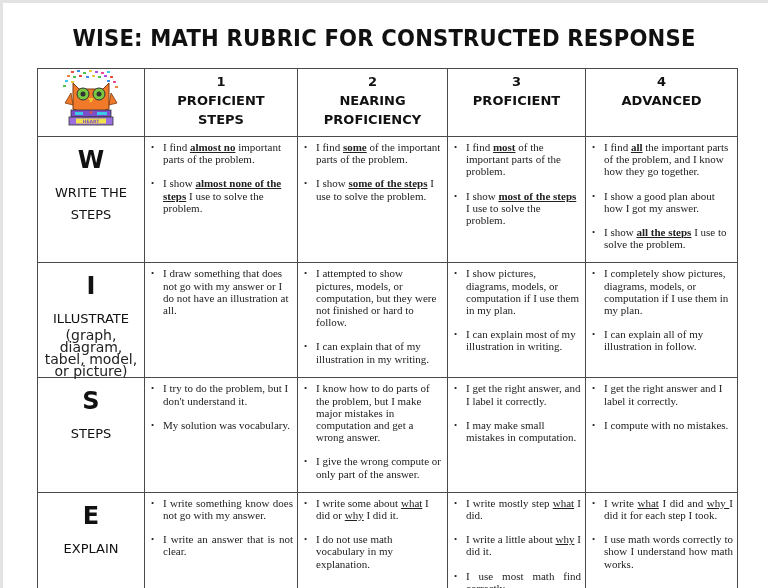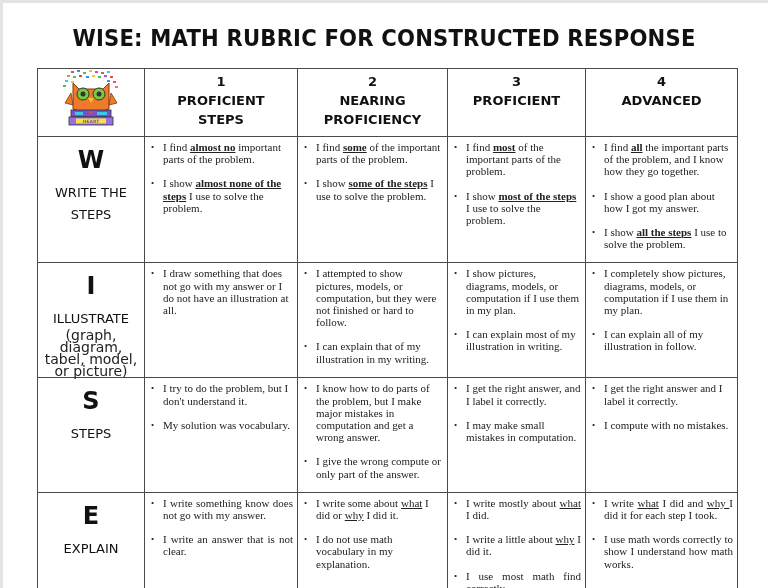--- a/index.html
+++ b/index.html
@@ -280,21 +280,21 @@
           <div class="cell-clip">
             <ul>
               <li><span>I write some about </span><u>what</u><span> I did or </span><u>why</u><span> I did it.</span></li>
               <li><span>I do not use math vocabulary in my explanation.</span></li>
             </ul>
           </div>
         </td>
       <td class="desc">
           <div class="cell-clip">
             <ul>
-              <li class="justify"><span>I write mostly about </span><u>what</u><span> I did.</span></li>
+              <li class="justify"><span>I write mostly step </span><u>what</u><span> I did.</span></li>
               <li><span>I write a little about </span><u>why</u><span> I did it.</span></li>
               <li class="justify"><span>I use most math find correctly.</span></li>
             </ul>
           </div>
         </td>
       <td class="desc">
           <div class="cell-clip">
             <ul>
               <li class="justify"><span>I write </span><u>what</u><span> I did and </span><u>why </u><span>I did it for each step I took.</span></li>
               <li class="justify"><span>I use math words correctly to show I understand how math works.</span></li>

